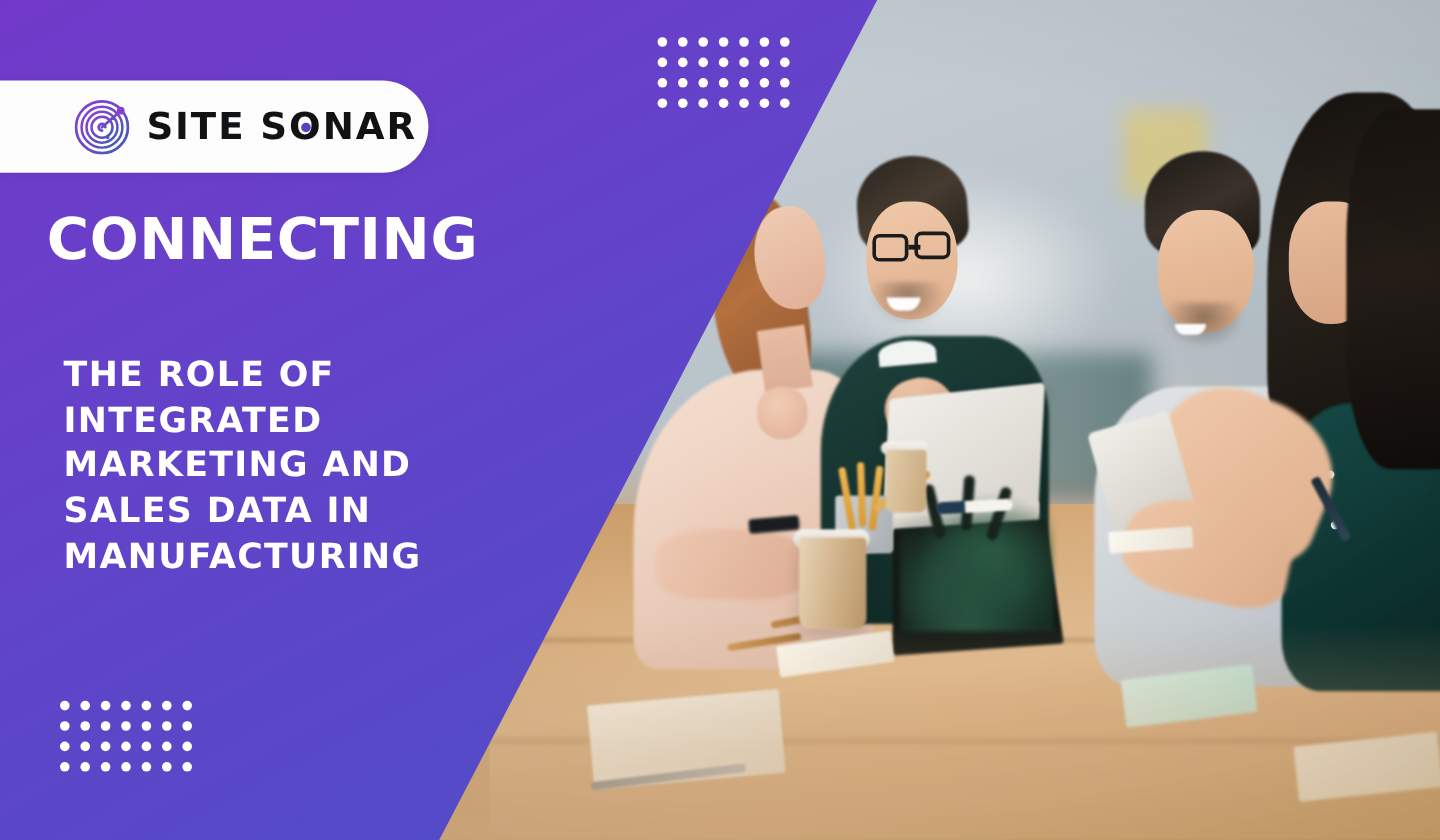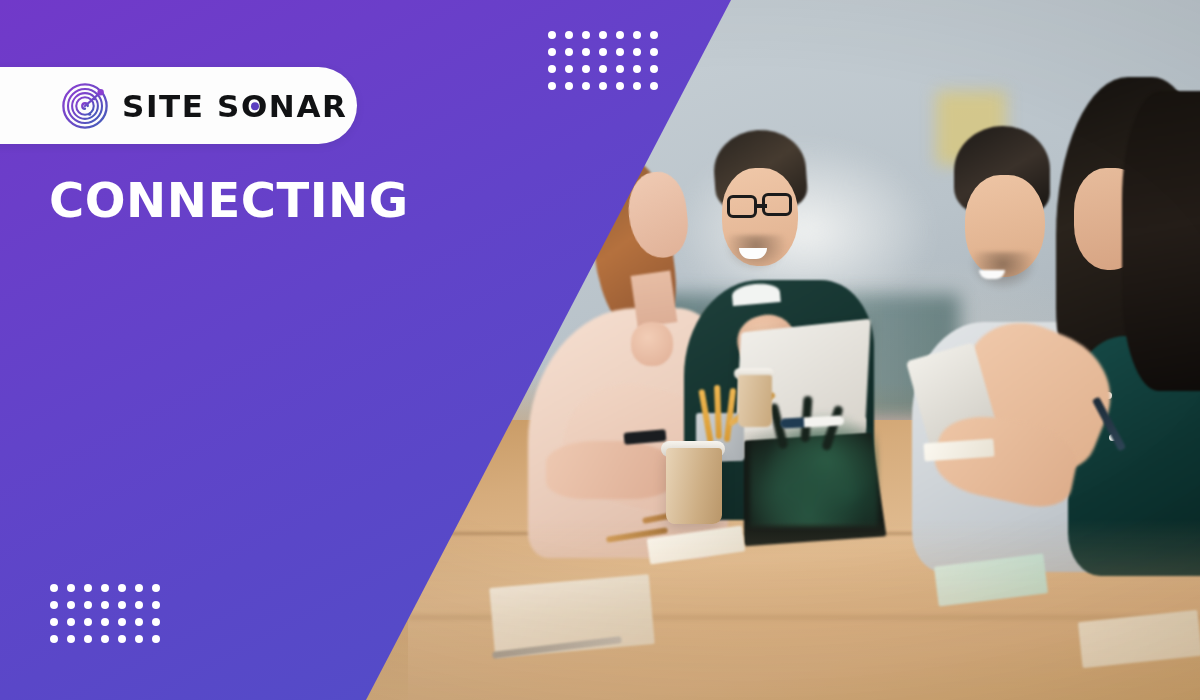--- a/index.html
+++ b/index.html
@@ -241,21 +241,21 @@
     color:#111214; white-space:nowrap;
     font-family:"DejaVu Sans", sans-serif;
     display:flex; align-items:flex-start;
   }
   .logo-text .dot-o {
     display:inline-block; position:relative;
   }
 
   
   .headline {
-    position:absolute; left:49px; top:175px;
+    position:absolute; left:39px; top:175px;
     width:470px;
     color:#ffffff;
     font-size:48px; line-height:1.06;
     font-weight:800; letter-spacing:0.5px;
     text-transform:uppercase;
     font-family:"DejaVu Sans", sans-serif;
   }
   .subhead {
     position:absolute; left:53px; top:294px;
     width:400px;
@@ -455,14 +455,21 @@
             <circle cx="5" cy="5" r="4" fill="#5b3fc0"></circle>
           </svg></span>
         <span>NAR</span>
     </div>
   </div>
 
   <div class="headline">
     <div>CONNECTING</div>
   </div>
 
+  <div class="subhead">
+    <div>THE ROLE OF</div>
+    <div>INTEGRATED</div>
+    <div>MARKETING AND</div>
+    <div>SALES DATA IN</div>
+    <div>MANUFACTURING</div>
+  </div>
 
 </div>
 
 </body></html>

